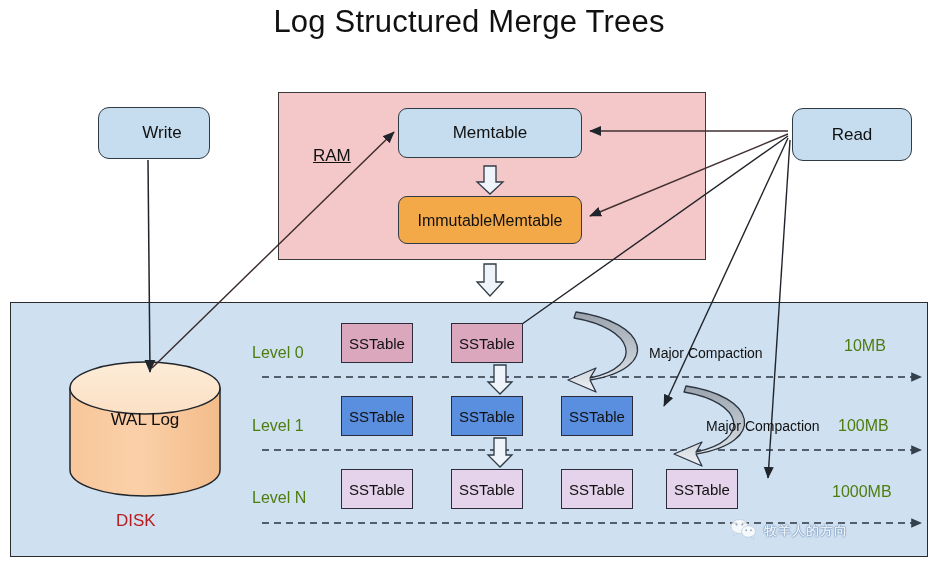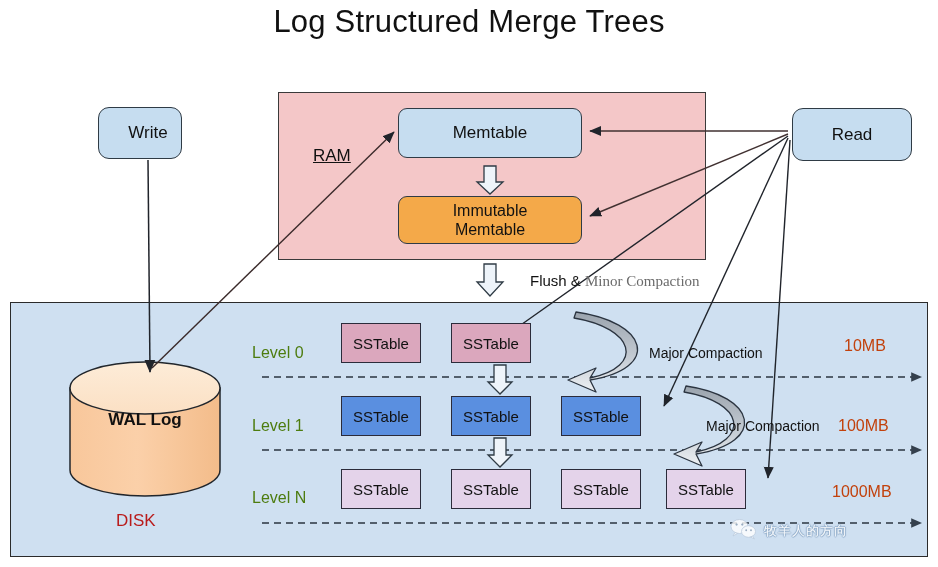--- a/index.html
+++ b/index.html
@@ -28,68 +28,68 @@
     left:10px;top:302px;width:918px;height:255px;
     background:#cfe0f1;border:1px solid #2b2b2b;
   }
 
   
   .round-box{
     background:#c6ddf0;border:1.4px solid #2f3b45;border-radius:11px;
     display:flex;align-items:center;justify-content:center;
     font-size:17px;color:#111;
   }
-  .write-box{left:98px;top:107px;width:84px;height:52px;padding-left:16px;}
+  .write-box{left:98px;top:107px;width:112px;height:52px;padding-left:16px;}
   .read-box{left:792px;top:108px;width:120px;height:53px;}
 
   
   .memtable{
     left:398px;top:108px;width:184px;height:50px;
     background:#c6ddf0;border:1.4px solid #2f3b45;border-radius:9px;
     display:flex;align-items:center;justify-content:center;
     font-size:17px;color:#111;
   }
   .immutable{
     left:398px;top:196px;width:184px;height:48px;
     background:#f4a949;border:1.4px solid #2f3b45;border-radius:9px;
-    display:flex;flex-direction:column;align-items:center;justify-content:center;
+    display:flex;flex-direction:row;align-items:center;justify-content:center;
     font-size:16px;line-height:19px;color:#111;
   }
 
   .ram-label{left:313px;top:146px;font-size:17px;color:#111;text-decoration:underline;}
   .disk-label{left:116px;top:511px;font-size:17px;color:#b91c1c;}
 
   
   .flush-cap{left:530px;top:272px;font-size:15px;color:#111;white-space:nowrap;}
   .flush-cap .minor{
     font-family:"Liberation Serif","DejaVu Serif",serif;
     color:#6b6b6b;font-size:15px;
   }
 
   
   .lvl-label{font-size:16px;color:#4d7c0f;}
   .lvl0{left:252px;top:344px;}
   .lvl1{left:252px;top:417px;}
   .lvln{left:252px;top:489px;}
 
   
-  .size-label{font-size:16px;color:#c2410c;}
+  .size-label{font-size:16px;color:#4d7c0f;}
   .size0{left:844px;top:337px;}
   .size1{left:838px;top:417px;}
   .sizen{left:832px;top:483px;}
 
   
   .mc{font-size:14px;color:#111;white-space:nowrap;}
   .mc0{left:649px;top:345px;}
   .mc1{left:706px;top:418px;}
 
   
   .sst{
     display:flex;align-items:center;justify-content:center;
-    font-size:15px;color:#111;height:40px;width:80px;
+    font-size:15px;color:#111;height:40px;width:72px;
     border:1.3px solid #2b2b3a;
   }
   .sst-l0{background:#dba7bd;}
   .sst-l1{background:#5a8fe0;}
   .sst-ln{background:#e4d3ea;}
 
   .r0-c0{left:341px;top:323px;}
   .r0-c1{left:451px;top:323px;}
 
   .r1-c0{left:341px;top:396px;}
@@ -198,26 +198,22 @@
 
   <div class="abs round-box write-box">Write</div>
   <div class="abs round-box read-box">Read</div>
 
   <div class="abs memtable">Memtable</div>
   <div class="abs immutable">
     <span>Immutable</span>
     <span>Memtable</span>
   </div>
 
-  <div class="abs" style="left:70px;top:410px;width:150px;text-align:center;font-size:17px;font-weight:bold;">WAL Log</div>
-
-  <div class="abs flush-cap">
-    <span>Flush &amp;</span>
-    <span class="minor">Minor Compaction</span>
-  </div>
+  <div class="abs" style="left:70px;top:410px;width:150px;text-align:center;font-size:17px;">WAL Log</div>
+
 
   <div class="abs lvl-label lvl0">Level 0</div>
   <div class="abs lvl-label lvl1">Level 1</div>
   <div class="abs lvl-label lvln">Level N</div>
 
   <div class="abs size-label size0">10MB</div>
   <div class="abs size-label size1">100MB</div>
   <div class="abs size-label sizen">1000MB</div>
 
   <div class="abs mc mc0">Major Compaction</div>

